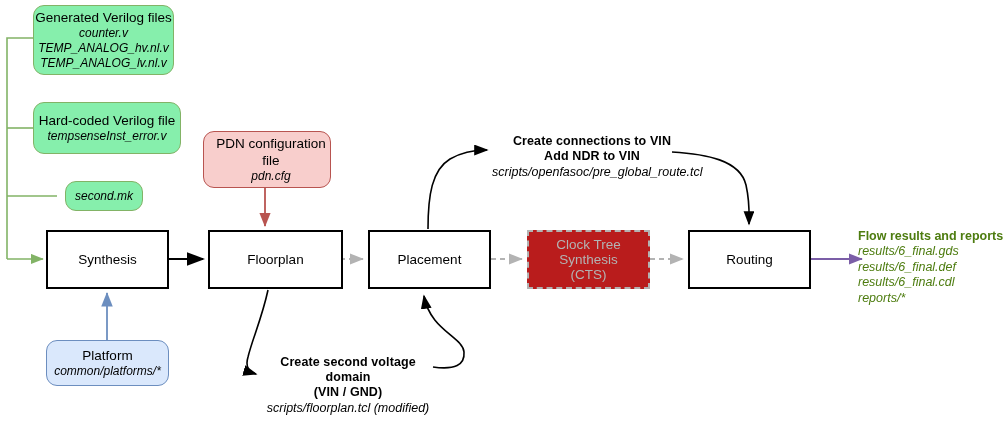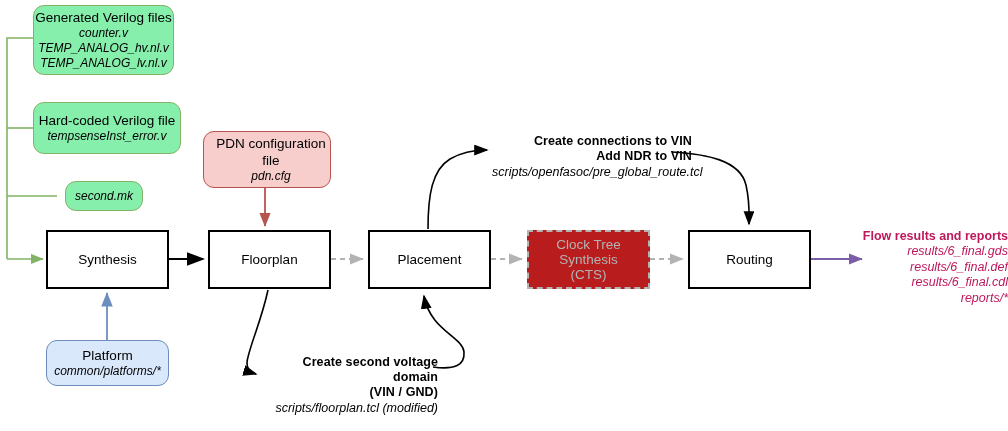--- a/index.html
+++ b/index.html
@@ -15,25 +15,25 @@
 
   .green{background:#86efac;border-color:#82b366;}
   .red{background:#f8cecc;border-color:#b85450;}
   .blue{background:#dae8fc;border-color:#6c8ebf;text-align:right;}
   .cts{border:2px dashed #b3b3b3;background:#b91c1c;color:#b3b3b3;}
 
   .t-main{font-size:13.5px;line-height:17px;}
   .t-sub{font-size:12px;font-style:italic;line-height:15px;}
   .t-box{font-size:13.5px;}
 
-  .ann{position:absolute;text-align:right;}
+  .ann{position:absolute;text-align:center;}
   .ann .b{font-size:12.5px;font-weight:bold;line-height:15px;letter-spacing:.1px;}
   .ann .i{font-size:12.5px;font-style:italic;line-height:16px;}
 
-  .flowres{position:absolute;text-align:right;color:#be185d;}
+  .flowres{position:absolute;text-align:left;color:#4d7c0f;}
   .flowres .b{font-size:12.5px;font-weight:bold;line-height:16px;}
   .flowres .i{font-size:12.5px;font-style:italic;line-height:15.5px;}
 </style>
 </head>
 <body>
 
 <div id="canvas">
 
   <svg class="edges" viewBox="0 0 1008 431">
     <defs>
@@ -104,21 +104,21 @@
 
   <div class="node rounded blue" style="left:46px;top:340px;width:123px;height:46px;">
     <div class="t-main">Platform</div>
     <div class="t-sub">common/platforms/*</div>
   </div>
 
   <div class="node sq" style="left:46px;top:230px;width:123px;height:59px;">
     <div class="t-box">Synthesis</div>
   </div>
 
-  <div class="node sq" style="left:208px;top:230px;width:123px;height:59px;">
+  <div class="node sq" style="left:208px;top:230px;width:135px;height:59px;">
     <div class="t-box">Floorplan</div>
   </div>
 
   <div class="node sq" style="left:368px;top:230px;width:123px;height:59px;">
     <div class="t-box">Placement</div>
   </div>
 
   <div class="node cts" style="left:527px;top:230px;width:123px;height:59px;">
     <div class="t-box">Clock Tree Synthesis</div>
     <div class="t-box">(CTS)</div>

